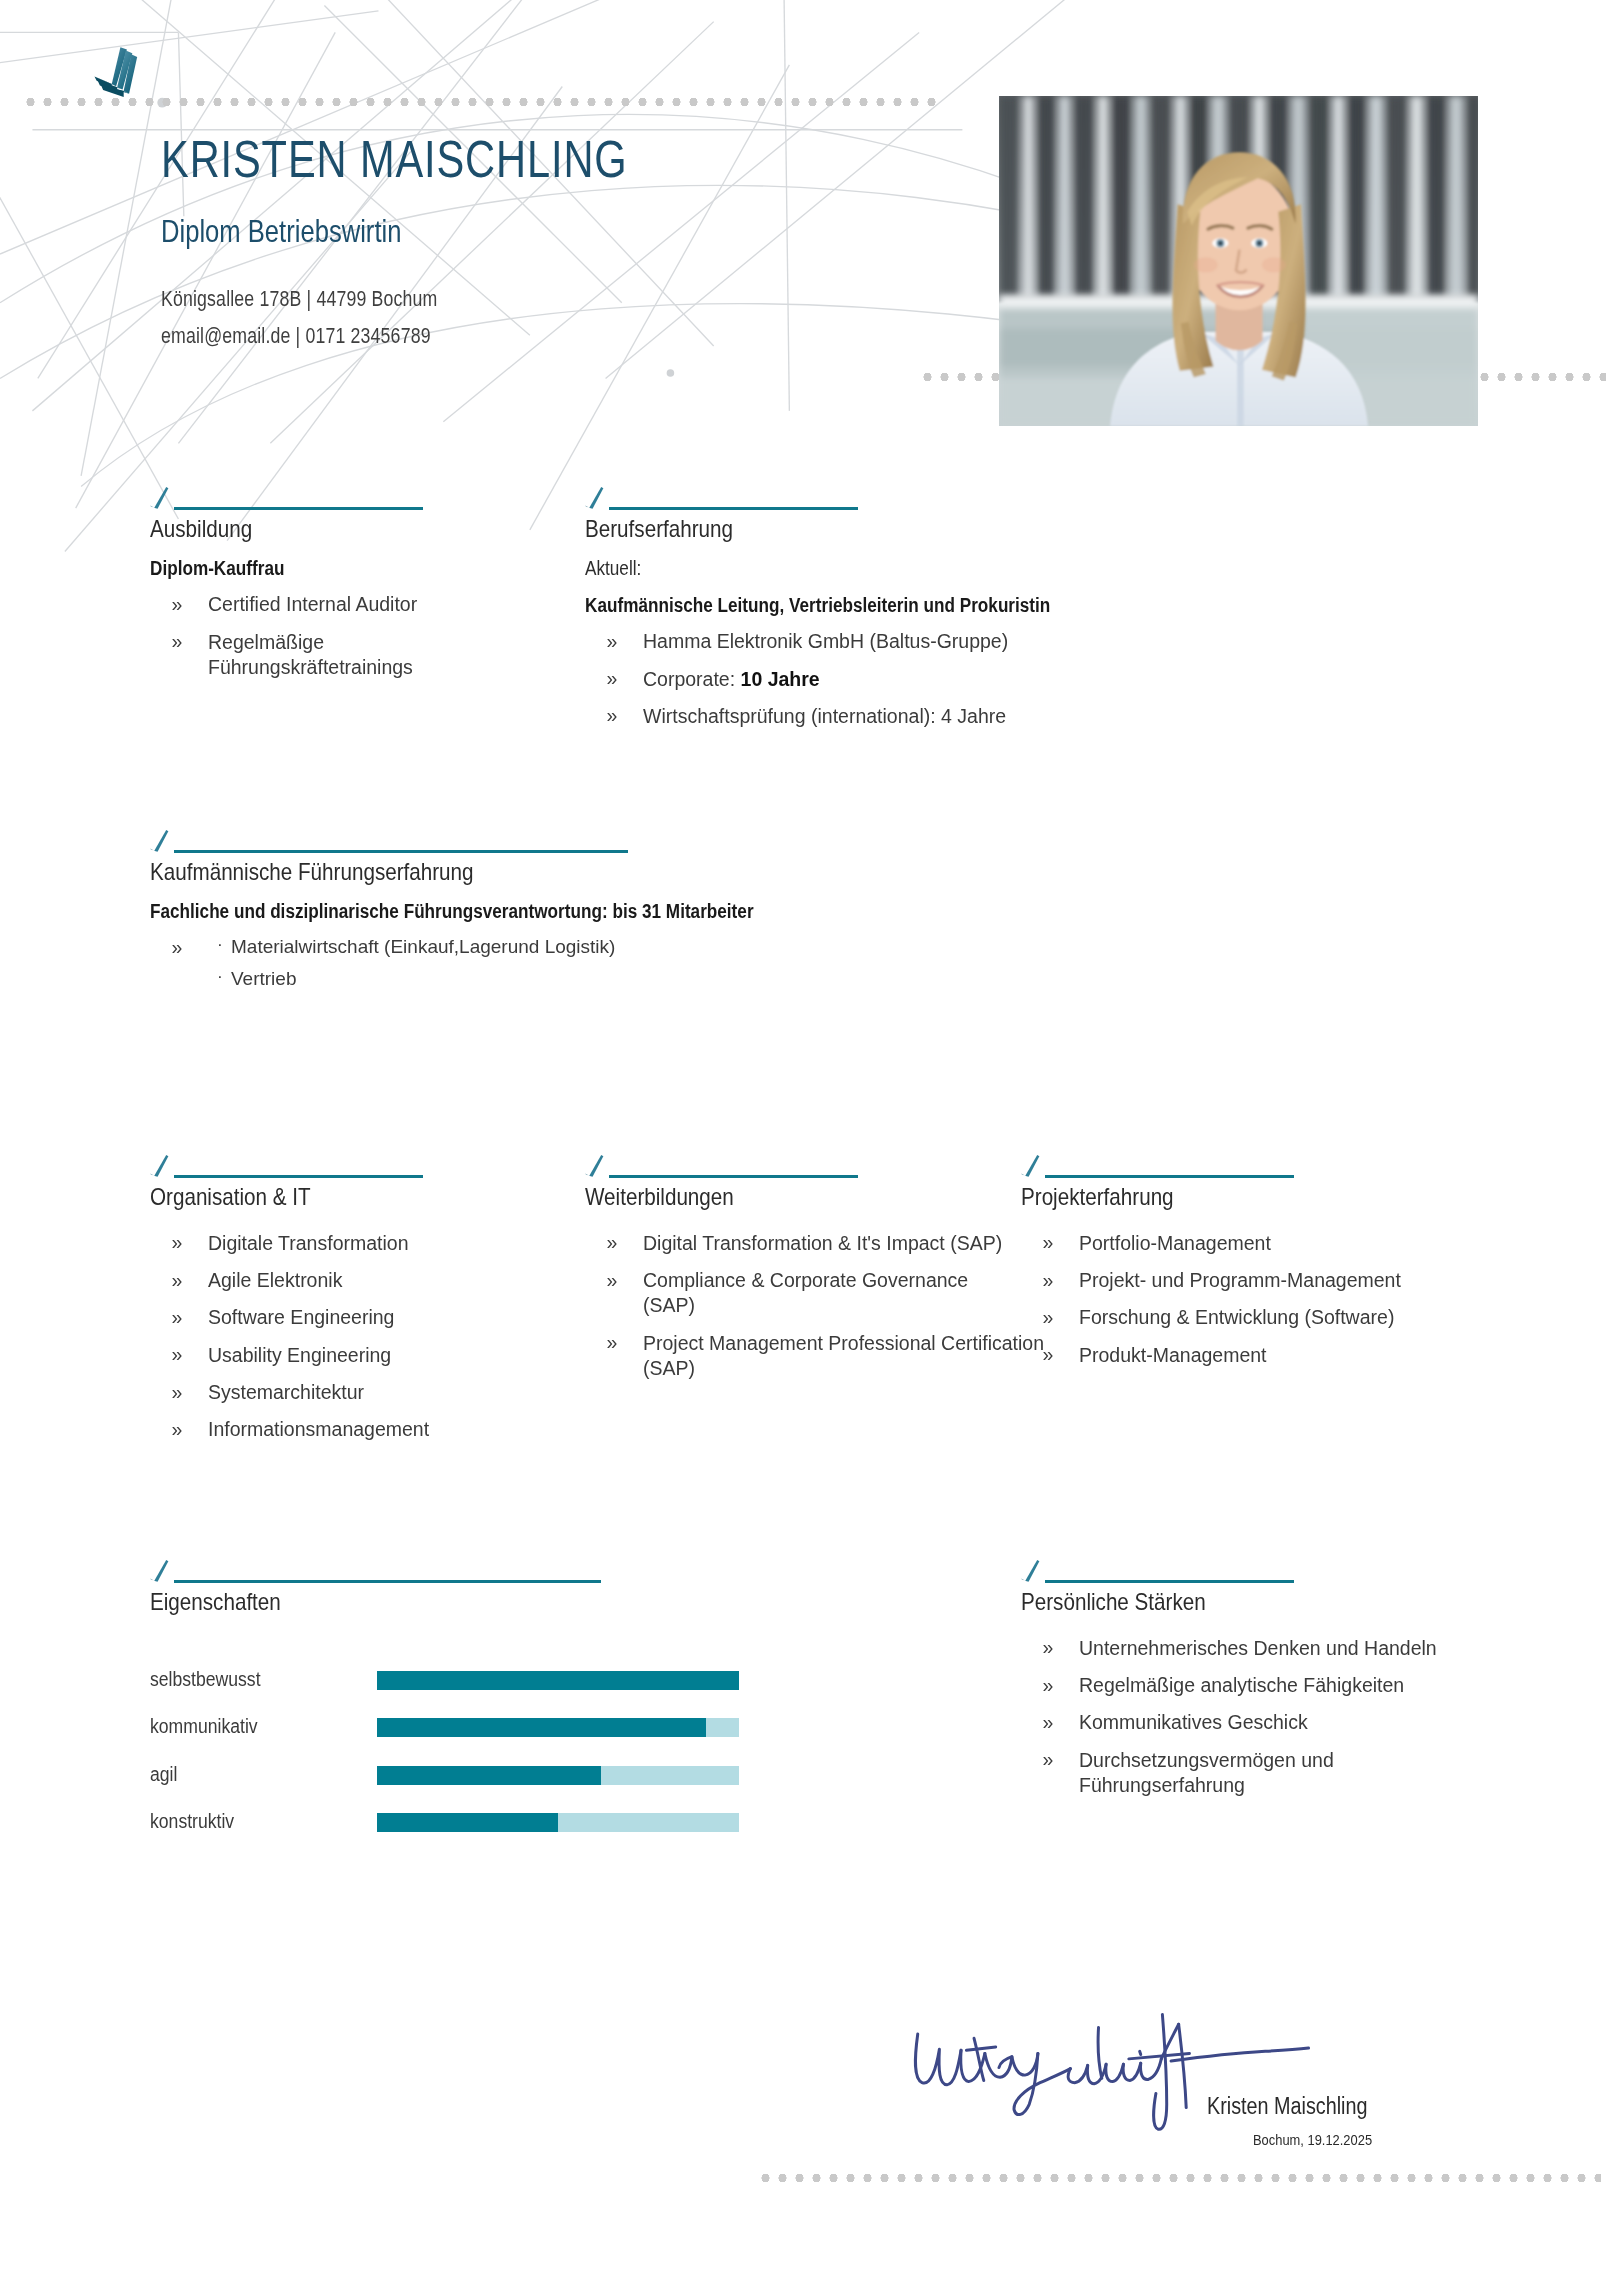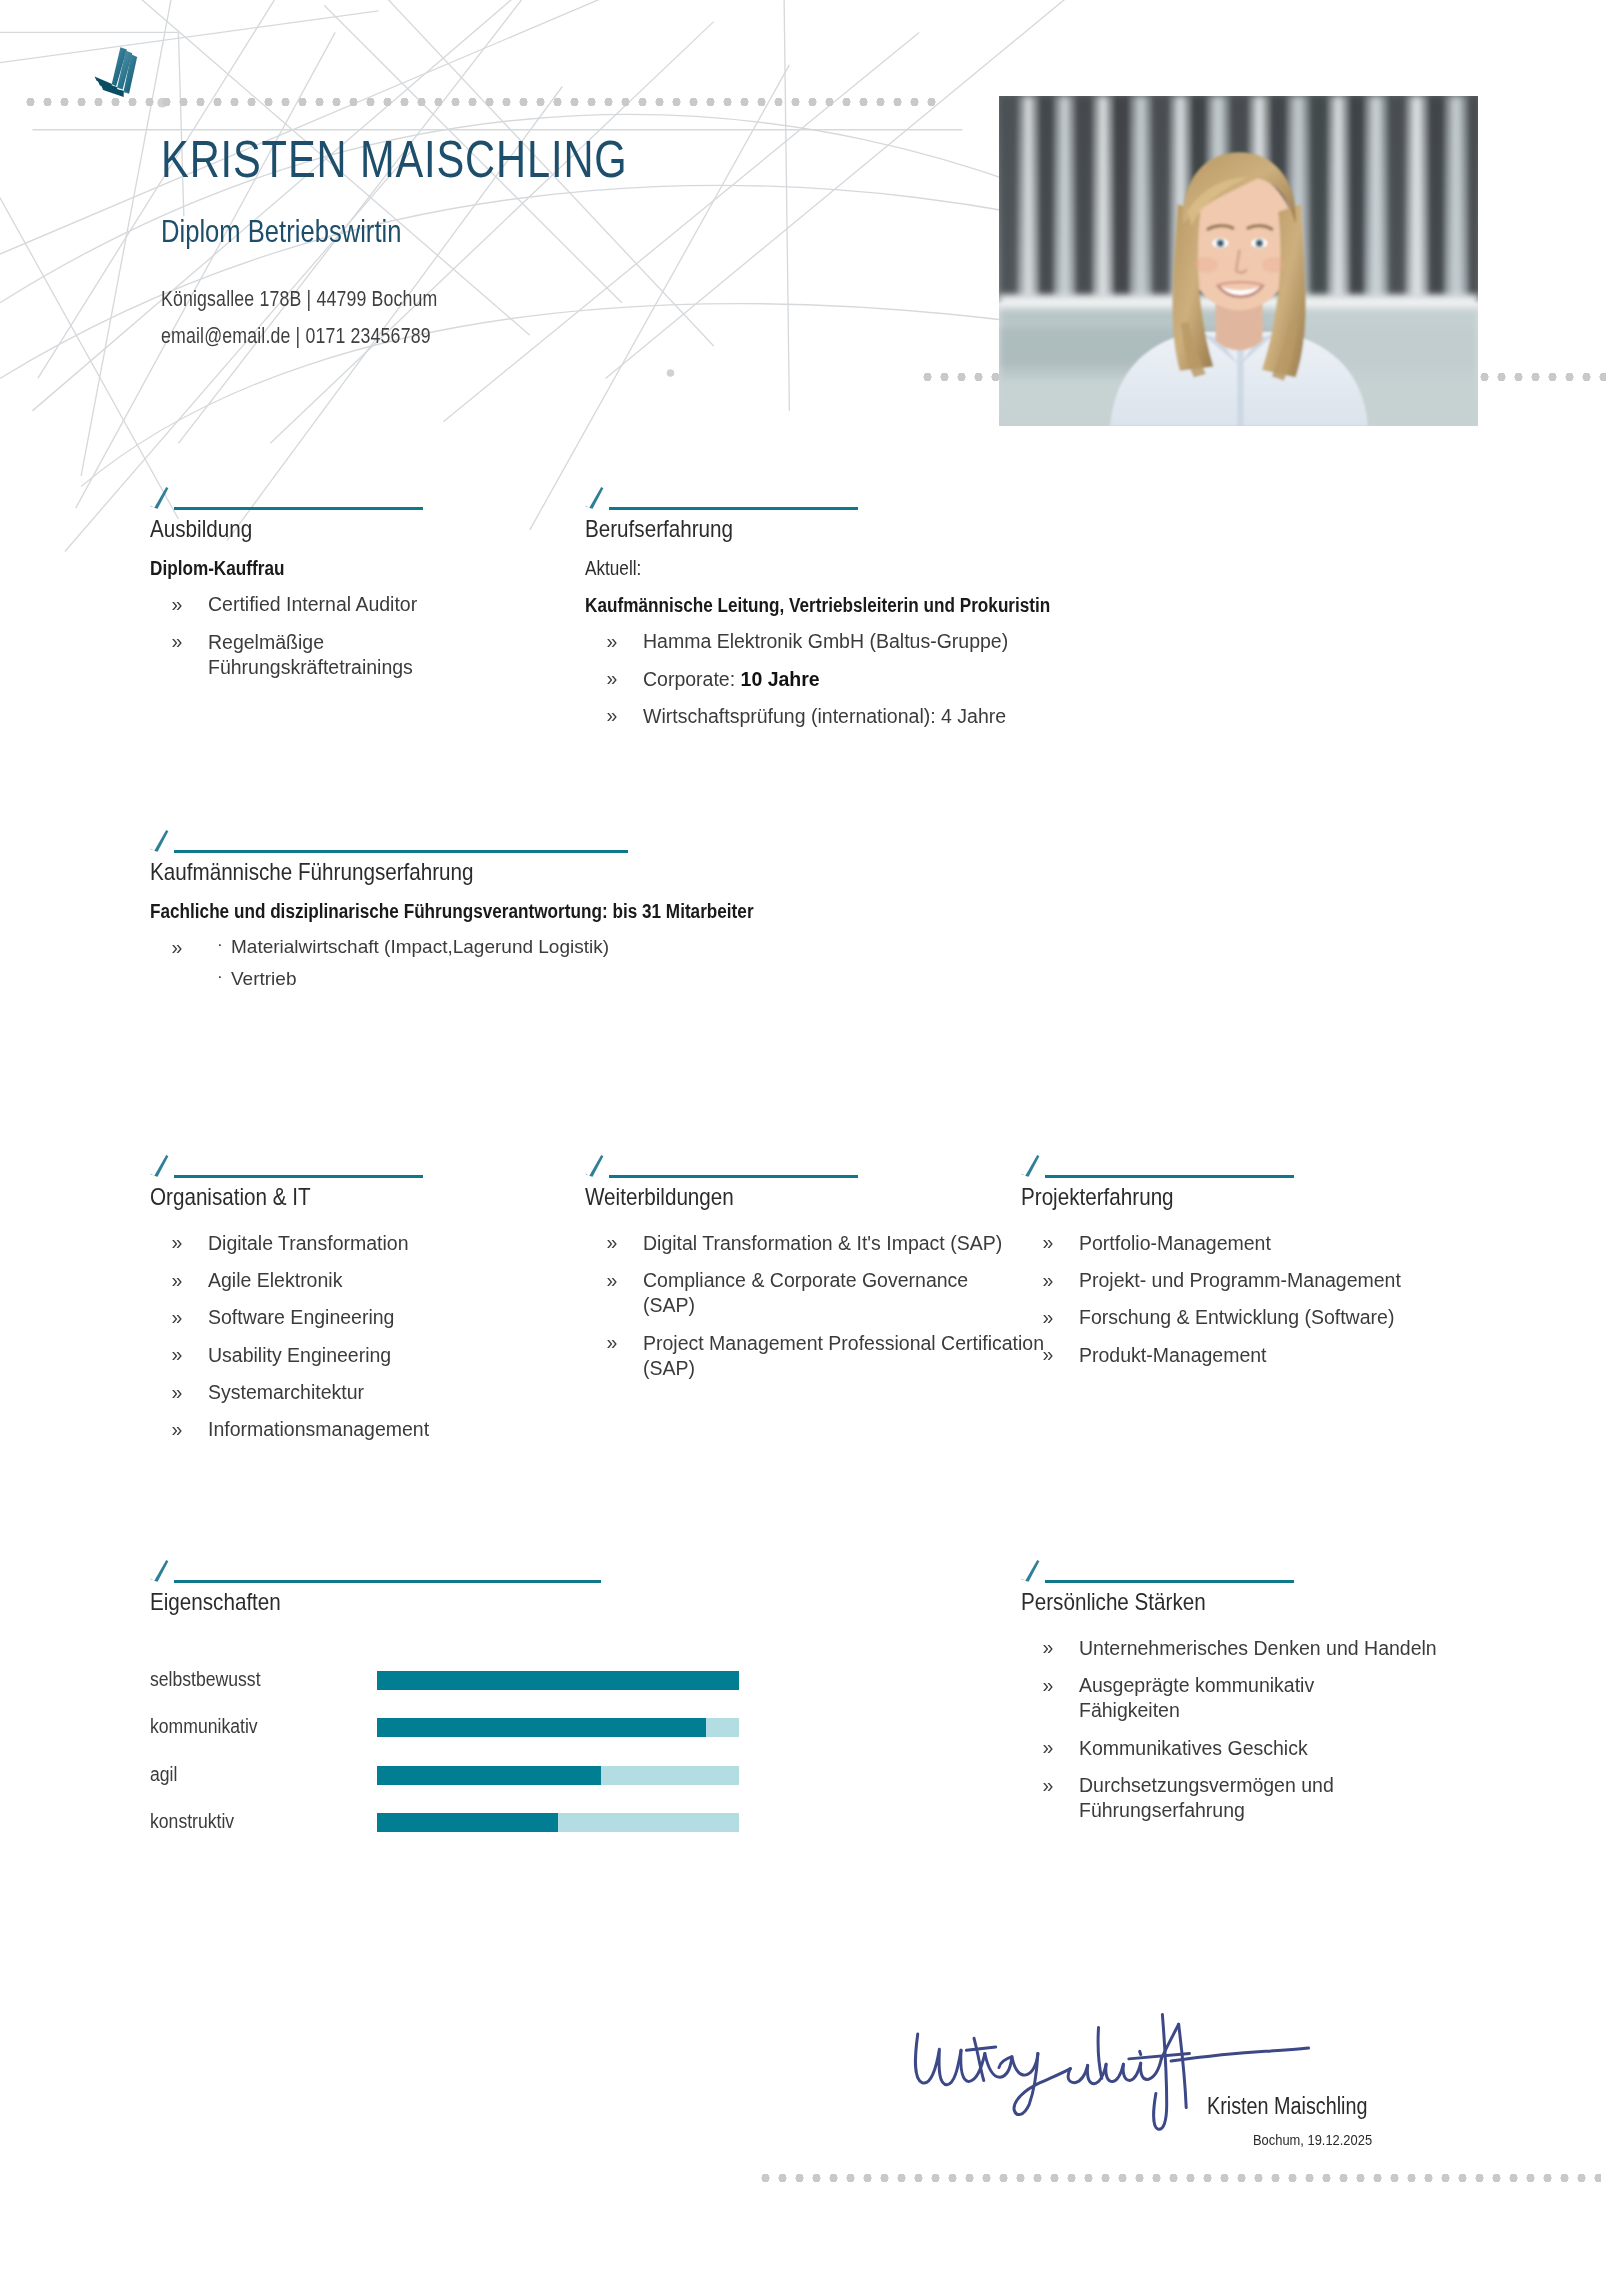--- a/index.html
+++ b/index.html
@@ -355,21 +355,21 @@
   <div class="sec-title">Kaufmännische Führungserfahrung</div>
   <div class="sub-bold">Fachliche und disziplinarische Führungsverantwortung: bis 31 Mitarbeiter</div>
   <ul class="bul">
     <li style="width:1287px;">
       <span class="bullet">»</span>
     </li>
   </ul>
   <ul class="sub-bul">
     <li>
       <span class="dot">·</span>
-      <span>Materialwirtschaft    (Impact,Lagerund Logistik)</span>
+      <span>Materialwirtschaft    (Einkauf,Lagerund Logistik)</span>
     </li>
     <li>
       <span class="dot">·</span>
       <span>Vertrieb</span>
     </li>
   </ul>
 </div>
 
 <div class="sec" style="left:150px; top:1155px; width:411px;">
   <div class="sec-rule">
@@ -463,21 +463,21 @@
   <div class="sec-rule">
     <svg class="tick" viewBox="0 0 40 44">
       <polygon points="30,0 34,2 14,40 8,38" fill="#2f7f98"></polygon>
       <polygon points="8,38 14,40 2,36 0,34" fill="#0d5a72"></polygon>
     </svg>
     <div class="line" style="width:249px;"></div>
   </div>
   <div class="sec-title">Persönliche Stärken</div>
   <ul class="bul" style="margin-top:19.5px;">
     <li style="width:406px;"><span class="bullet">»</span><span>Unternehmerisches Denken und Handeln</span></li>
-    <li style="width:335px;"><span class="bullet">»</span><span>Ausgeprägte kommunikativ Fähigkeiten</span></li>
+    <li style="width:335px;"><span class="bullet">»</span><span>Regelmäßige analytische Fähigkeiten</span></li>
     <li><span class="bullet">»</span><span>Kommunikatives Geschick</span></li>
     <li style="width:368px;"><span class="bullet">»</span><span>Durchsetzungsvermögen und Führungserfahrung</span></li>
   </ul>
 </div>
 
 <svg class="sig-svg" style="left:908px; top:1982px;" width="433" height="157" viewBox="0 0 800 290">
   <g fill="none" stroke="#3d4887" stroke-width="5.5" stroke-linecap="round" stroke-linejoin="round">
     <path d="M 18 96 C 12 140 10 178 26 186 C 42 192 52 160 58 124 C 56 164 58 190 72 190 C 86 188 92 160 98 126"></path>
     <path d="M 98 126 C 96 160 100 182 112 184 C 128 182 136 158 142 132"></path>
     <path d="M 122 104 C 130 134 134 162 140 182"></path>

